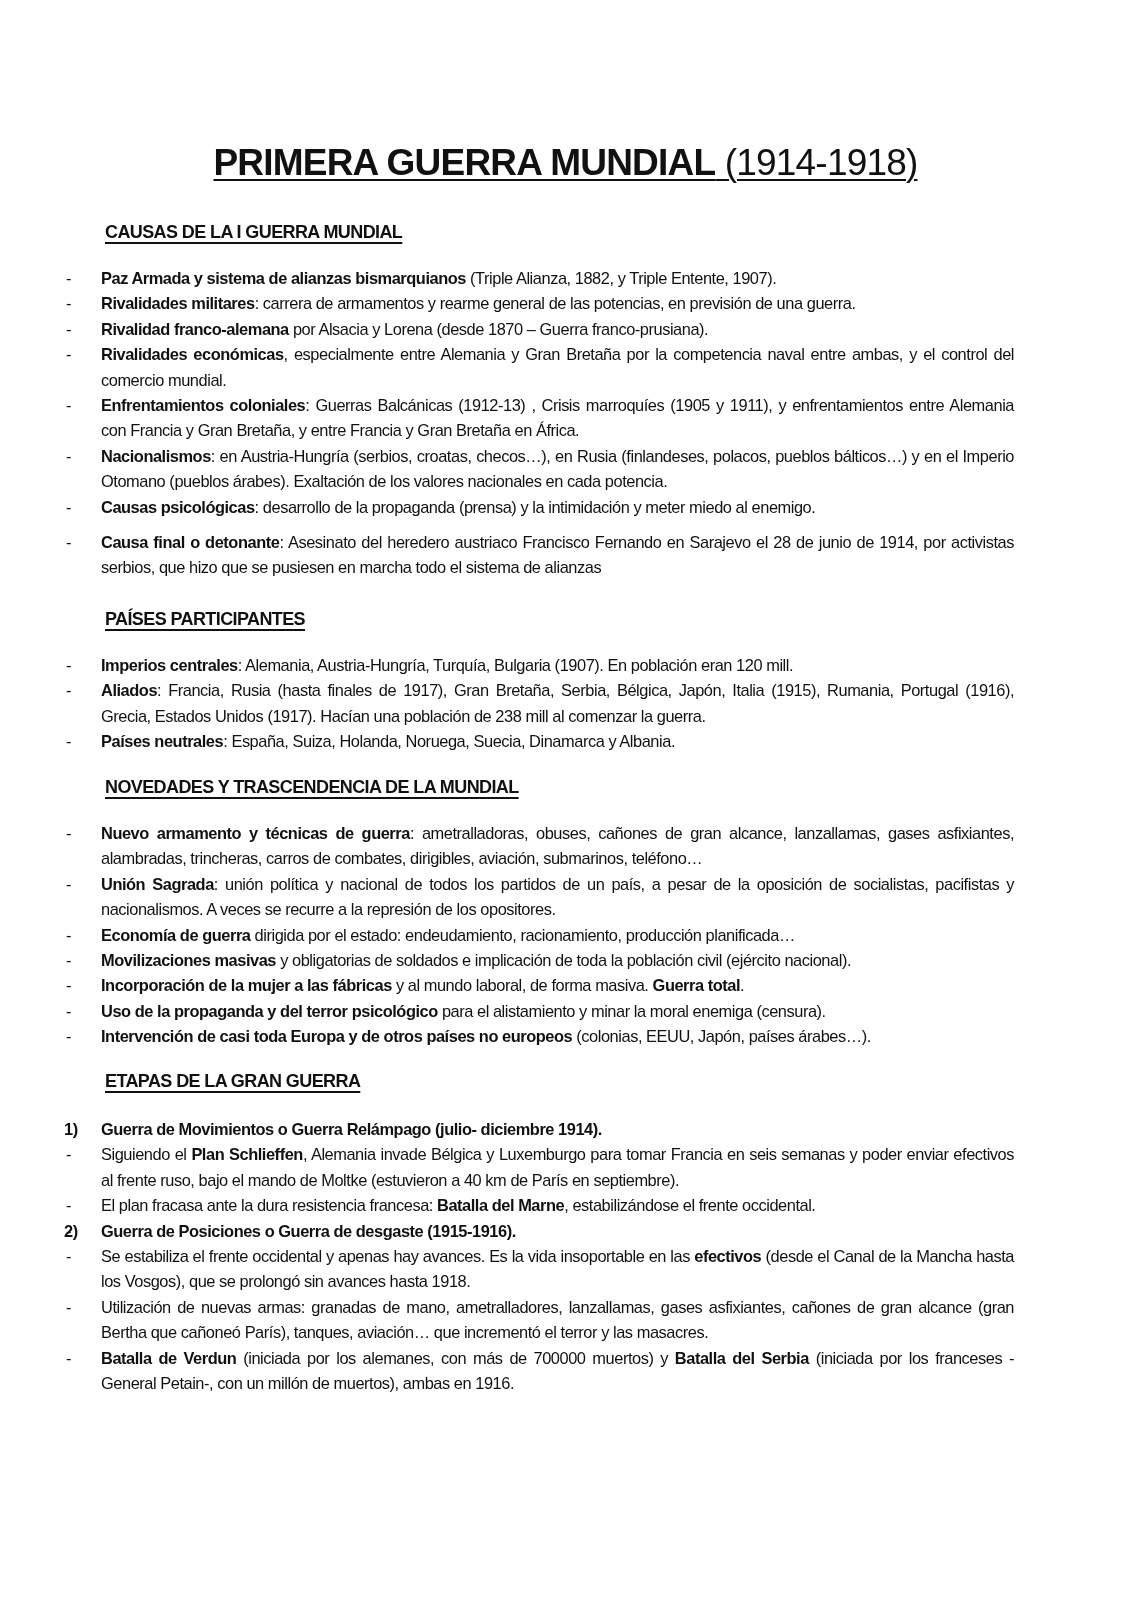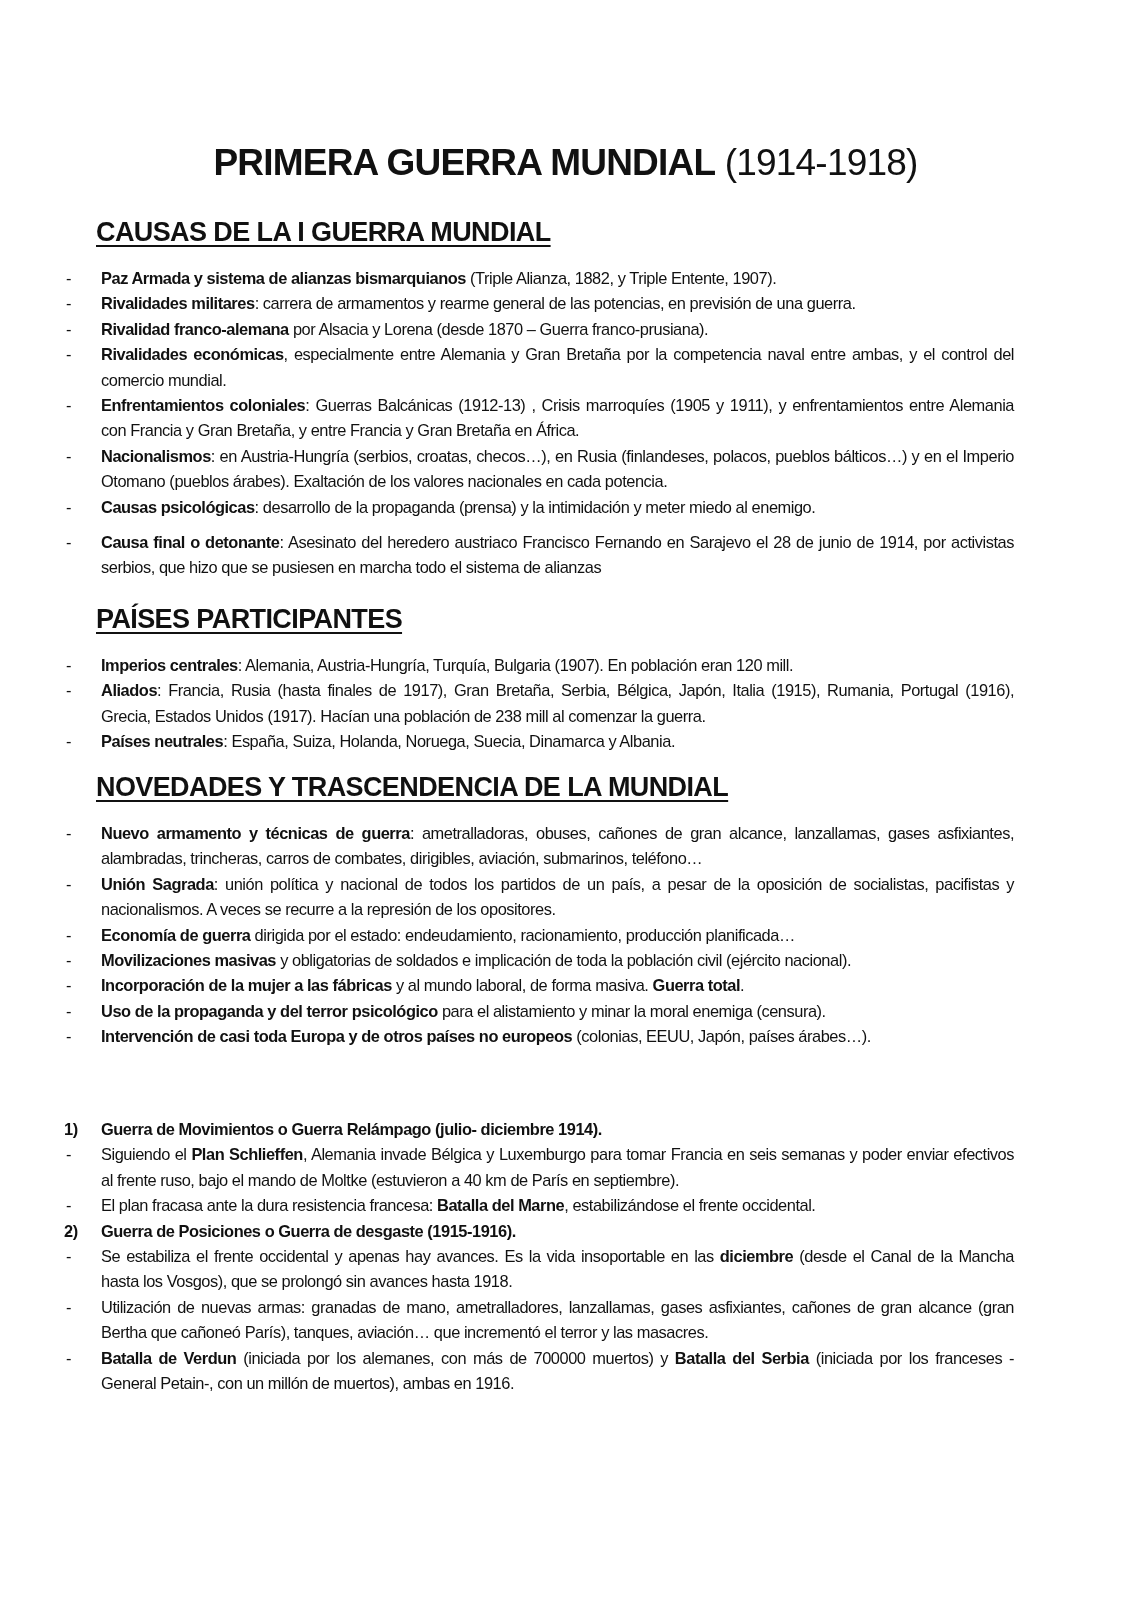--- a/index.html
+++ b/index.html
@@ -6,24 +6,24 @@
   body {
     width: 1131px; height: 1600px; position: relative; overflow: hidden;
     font-family: "Liberation Sans Narrow", "Liberation Sans", sans-serif;
     color: #111;
   }
   .page { position: absolute; left: 0; top: 0; width: 1131px; height: 1600px; }
   .title {
     position: absolute; top: 140px; left: 0; width: 1131px; text-align: center;
     font-size: 37px; letter-spacing: -0.8px; line-height: 46px;
   }
-  .title span { text-decoration-thickness: 2px; text-underline-offset: 4px; margin-top: 12px; }
+  .title span { text-decoration: underline; text-decoration-thickness: 2px; text-underline-offset: 4px; margin-top: 12px; }
   .title .bold { font-weight: bold; }
   .section-heading {
-    position: absolute; left: 96px; font-size: 27px; font-weight: bold;
+    position: absolute; left: 105px; font-size: 18px; font-weight: bold;
     letter-spacing: -0.6px; text-decoration: underline; text-decoration-thickness: 2px;
     text-underline-offset: 4px; line-height: 28px;
   }
   .list { position: absolute; left: 64px; width: 950px; margin: 0; padding: 0; list-style: none; }
   .item { position: relative; padding-left: 37px; font-size: 16.4px; line-height: 25.4px; letter-spacing: -0.45px; text-align: justify; }
   .item .dash { position: absolute; left: 2px; top: 0; }
   .item.num .dash { left: 0; font-weight: bold; }
   .b { font-weight: bold; }
   .bu { font-weight: bold; text-underline-offset: 2px; }
 </style>
@@ -58,23 +58,24 @@
   <ul class="list" style="top:821px">
       <li class="item"><span class="dash">-</span><span class="b">Nuevo armamento y técnicas de guerra</span><span>: ametralladoras, obuses, cañones de gran alcance, lanzallamas, gases asfixiantes, alambradas, trincheras, carros de combates, dirigibles, aviación, submarinos, teléfono…</span></li>
       <li class="item"><span class="dash">-</span><span class="b">Unión Sagrada</span><span>: unión política y nacional de todos los partidos de un país, a pesar de la oposición de socialistas, pacifistas y nacionalismos. A veces se recurre a la represión de los opositores.</span></li>
       <li class="item"><span class="dash">-</span><span class="b">Economía de guerra</span><span> dirigida por el estado: endeudamiento, racionamiento, producción planificada…</span></li>
       <li class="item"><span class="dash">-</span><span class="b">Movilizaciones masivas</span><span> y obligatorias de soldados e implicación de toda la población civil (ejército nacional).</span></li>
       <li class="item"><span class="dash">-</span><span class="b">Incorporación de la mujer a las fábricas</span><span> y al mundo laboral, de forma masiva. </span><span class="b">Guerra total</span><span>.</span></li>
       <li class="item"><span class="dash">-</span><span class="b">Uso de la propaganda y del terror psicológico</span><span> para el alistamiento y minar la moral enemiga (censura).</span></li>
       <li class="item"><span class="dash">-</span><span class="b">Intervención de casi toda Europa y de otros países no europeos</span><span> (colonias, EEUU, Japón, países árabes…).</span></li>
     </ul>
 
+  <div class="section-heading" style="top:1067px">ETAPAS DE LA GRAN GUERRA</div>
   <ul class="list" style="top:1117px">
       <li class="item num"><span class="dash">1)</span><span class="bu">Guerra de Movimientos o Guerra Relámpago (julio- diciembre 1914).</span></li>
       <li class="item"><span class="dash">-</span><span>Siguiendo el </span><span class="b">Plan Schlieffen</span><span>, Alemania invade Bélgica y Luxemburgo para tomar Francia en seis semanas y poder enviar efectivos al frente ruso, bajo el mando de Moltke (estuvieron a 40 km de París en septiembre).</span></li>
       <li class="item"><span class="dash">-</span><span>El plan fracasa ante la dura resistencia francesa: </span><span class="b">Batalla del Marne</span><span>, estabilizándose el frente occidental.</span></li>
       <li class="item"><span class="dash">-</span></li>
       <li class="item num"><span class="dash">2)</span><span class="bu">Guerra de Posiciones o Guerra de desgaste (1915-1916).</span></li>
-      <li class="item"><span class="dash">-</span><span>Se estabiliza el frente occidental y apenas hay avances. Es la vida insoportable en las </span><span class="b">diciembre</span><span> (desde el Canal de la Mancha hasta los Vosgos), que se prolongó sin avances hasta 1918.</span></li>
+      <li class="item"><span class="dash">-</span><span>Se estabiliza el frente occidental y apenas hay avances. Es la vida insoportable en las </span><span class="b">efectivos</span><span> (desde el Canal de la Mancha hasta los Vosgos), que se prolongó sin avances hasta 1918.</span></li>
       <li class="item"><span class="dash">-</span><span>Utilización de nuevas armas: granadas de mano, ametralladores, lanzallamas, gases asfixiantes, cañones de gran alcance (gran Bertha que cañoneó París), tanques, aviación… que incrementó el terror y las masacres.</span></li>
       <li class="item"><span class="dash">-</span><span class="b">Batalla de Verdun</span><span> (iniciada por los alemanes, con más de 700000 muertos) y </span><span class="b">Batalla del Serbia</span><span> (iniciada por los franceses -General Petain-, con un millón de muertos), ambas en 1916.</span></li>
     </ul>
 </div>
 
 </body></html>

